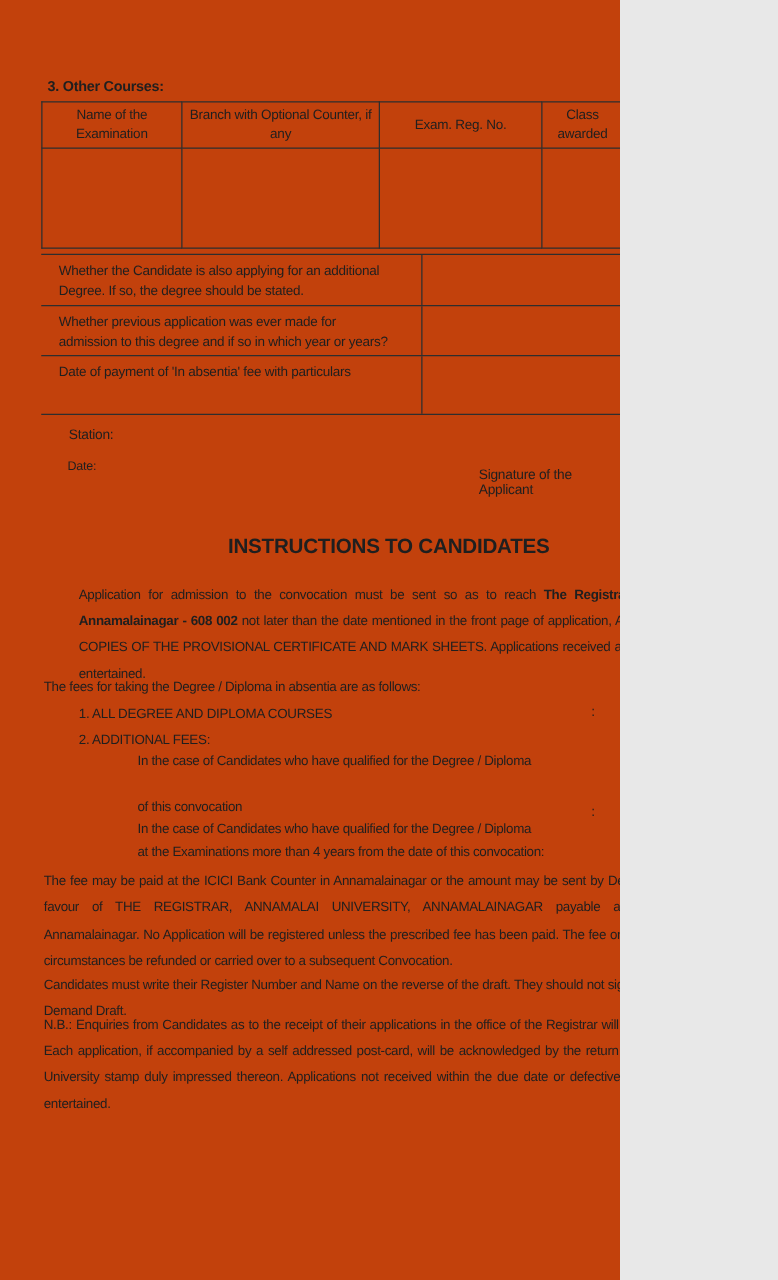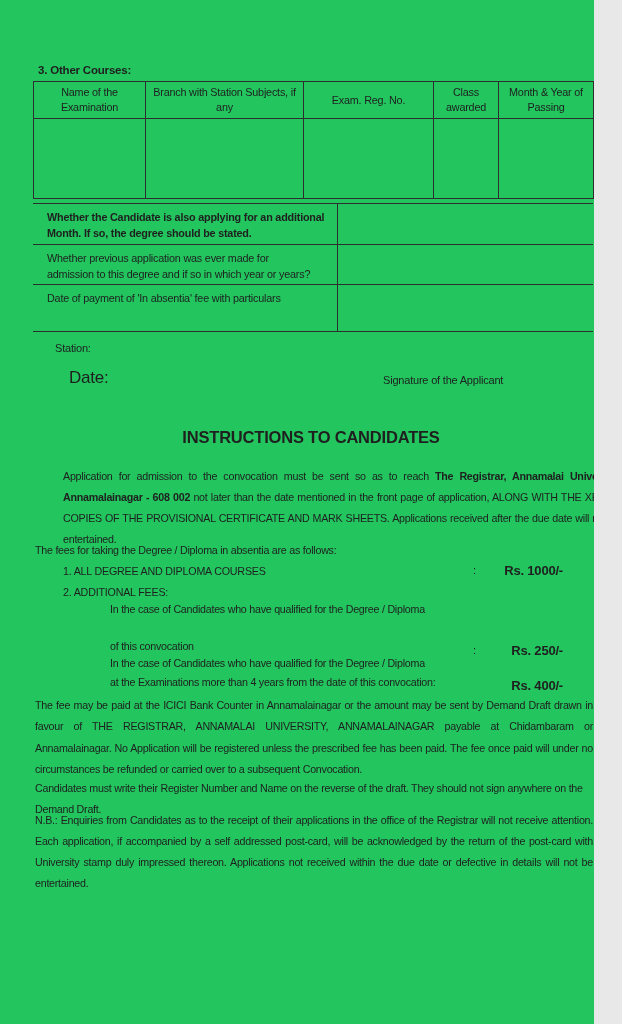--- a/index.html
+++ b/index.html
@@ -1,19 +1,19 @@
 <!DOCTYPE html>
 <html><head>
 <meta charset="utf-8">
 <style>
   html,body{margin:0;padding:0;background:#e8e8e8;}
   .page{
     position:relative;
-    width:594px;height:1024px;
-    background:#22c55e;
+    width:496px;height:1024px;
+    background:#c2410c;
     font-family:"Liberation Sans", sans-serif;
     color:#1f1f1f;
     overflow:hidden;
   }
   
   .sec-title{
     position:absolute;left:38px;top:64px;
     font-size:11.5px;font-weight:bold;letter-spacing:-0.2px;
   }
   
@@ -37,26 +37,26 @@
   .q-row{
     display:flex;border-bottom:1.6px solid #2e2e2e;
   }
   .q-row .q-label{
     width:305px;box-sizing:border-box;
     border-right:1.6px solid #2e2e2e;
     padding:5px 6px 0 14px;
     font-size:10.8px;letter-spacing:-0.2px;line-height:16px;
   }
   .q-row .q-answer{flex:1;}
-  .q-row.r1{height:40px;font-weight:bold;}
+  .q-row.r1{height:40px;}
   .q-row.r2{height:39px;gap:32px;}
   .q-row.r3{height:46px;}
   
   .station{position:absolute;left:55px;top:342px;font-size:11px;letter-spacing:-0.2px;}
-  .datefld{position:absolute;left:69px;top:368px;font-size:17px;letter-spacing:-0.2px;}
+  .datefld{position:absolute;left:54px;top:368px;font-size:10px;letter-spacing:-0.2px;}
   .signature{position:absolute;left:383px;top:374px;font-size:11px;letter-spacing:-0.2px;}
   
   .instr-title{
     position:absolute;left:0;top:428px;width:622px;
     text-align:center;font-size:16.5px;font-weight:bold;letter-spacing:-0.2px;
   }
   .para{
     position:absolute;left:35px;width:558px;
     font-size:10.7px;letter-spacing:-0.25px;line-height:21px;
     text-align:justify;
@@ -101,40 +101,40 @@
     <colgroup>
       <col style="width:112px">
         <col style="width:158px">
         <col style="width:130px">
       <col style="width:65px">
         <col style="width:95px">
     </colgroup>
     <tbody>
       <tr class="hdr">
         <th>Name of the Examination</th>
-        <th>Branch with Station Subjects, if any</th>
+        <th>Branch with Optional Counter, if any</th>
         <th>Exam. Reg. No.</th>
         <th>Class awarded</th>
         <th>Month &amp; Year of Passing</th>
       </tr>
       <tr class="body-row">
         <td></td>
         <td></td>
         <td></td>
         <td></td>
         <td></td>
       </tr>
     </tbody>
   </table>
 
   <div class="questions">
     <div class="q-row r1">
       <div class="q-label">
         <span>Whether the Candidate is also applying for an additional</span><br>
-        <span>Month. If so, the degree should be stated.</span>
+        <span>Degree. If so, the degree should be stated.</span>
       </div>
       <div class="q-answer"></div>
     </div>
     <div class="q-row r2">
       <div class="q-label">
         <span>Whether previous application was ever made for</span><br>
         <span>admission to this degree and if so in which year or years?</span>
       </div>
       <div class="q-answer"></div>
     </div>

